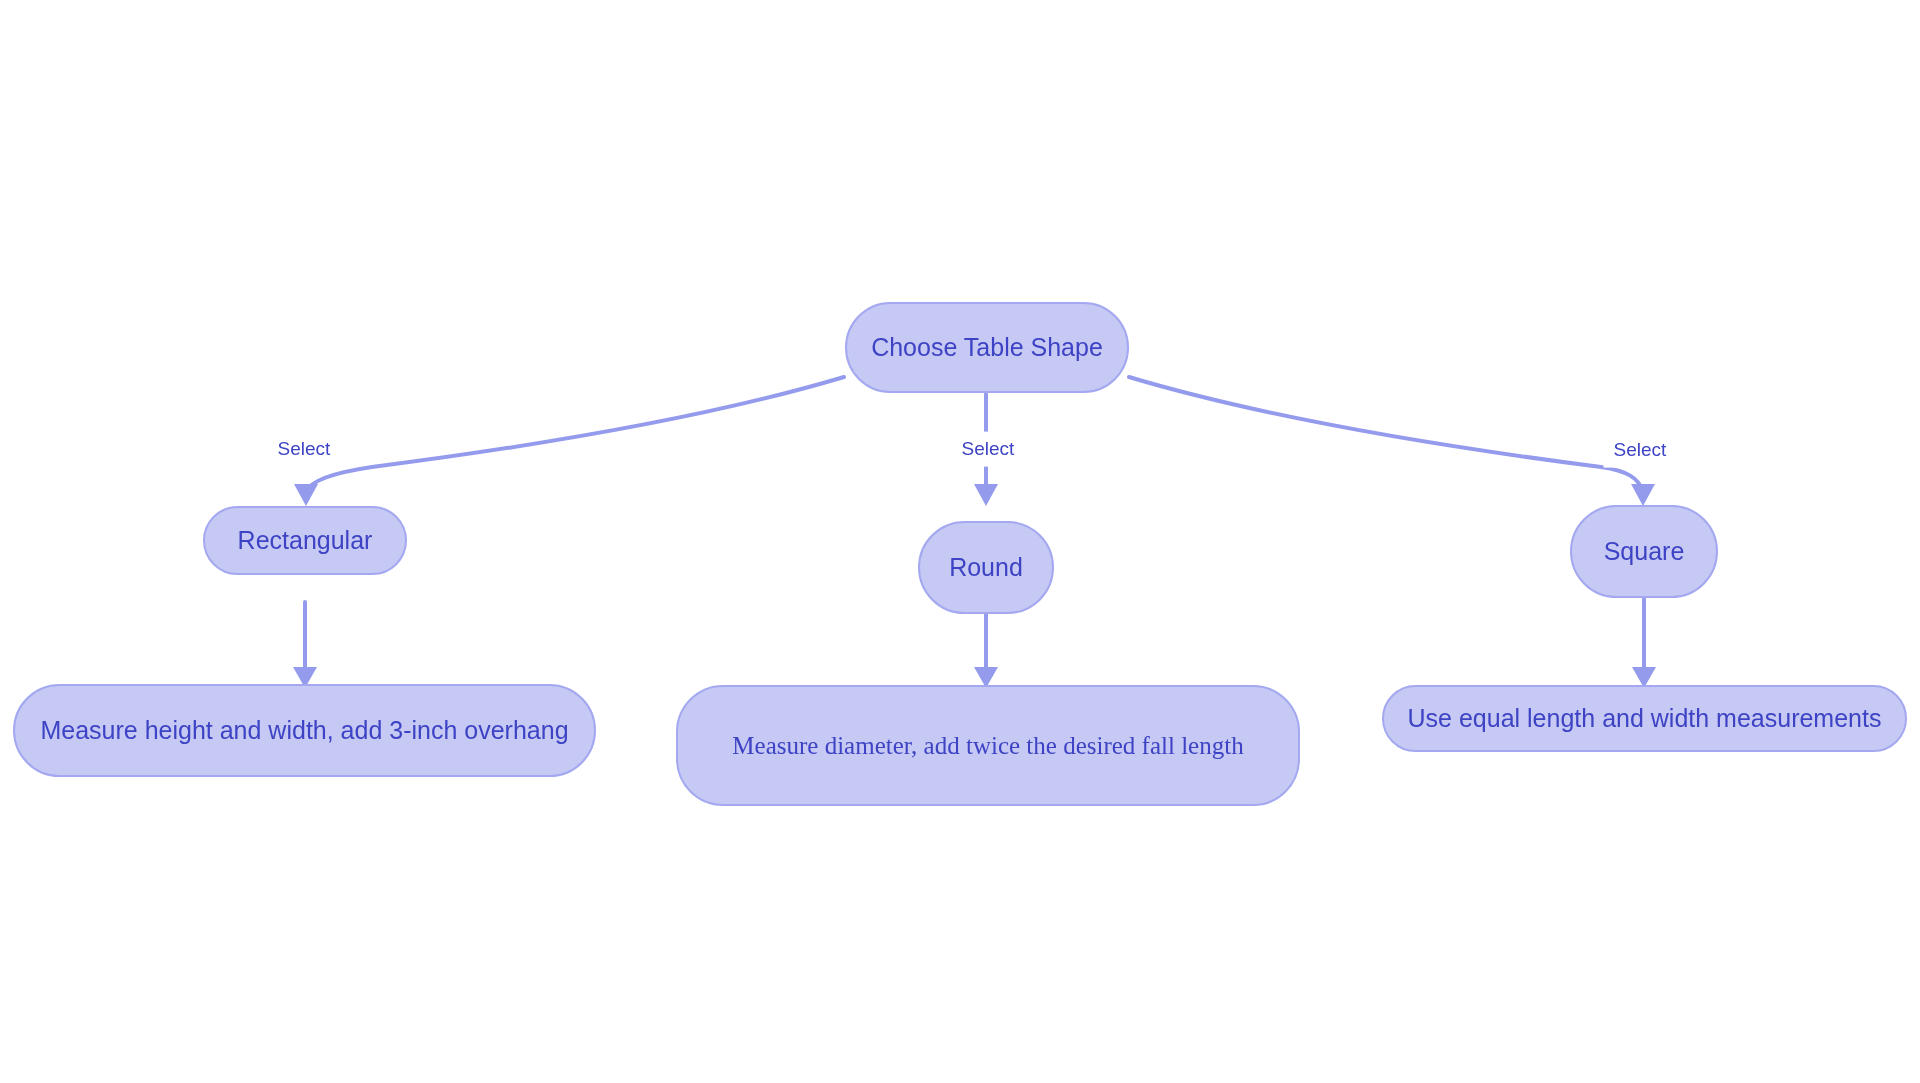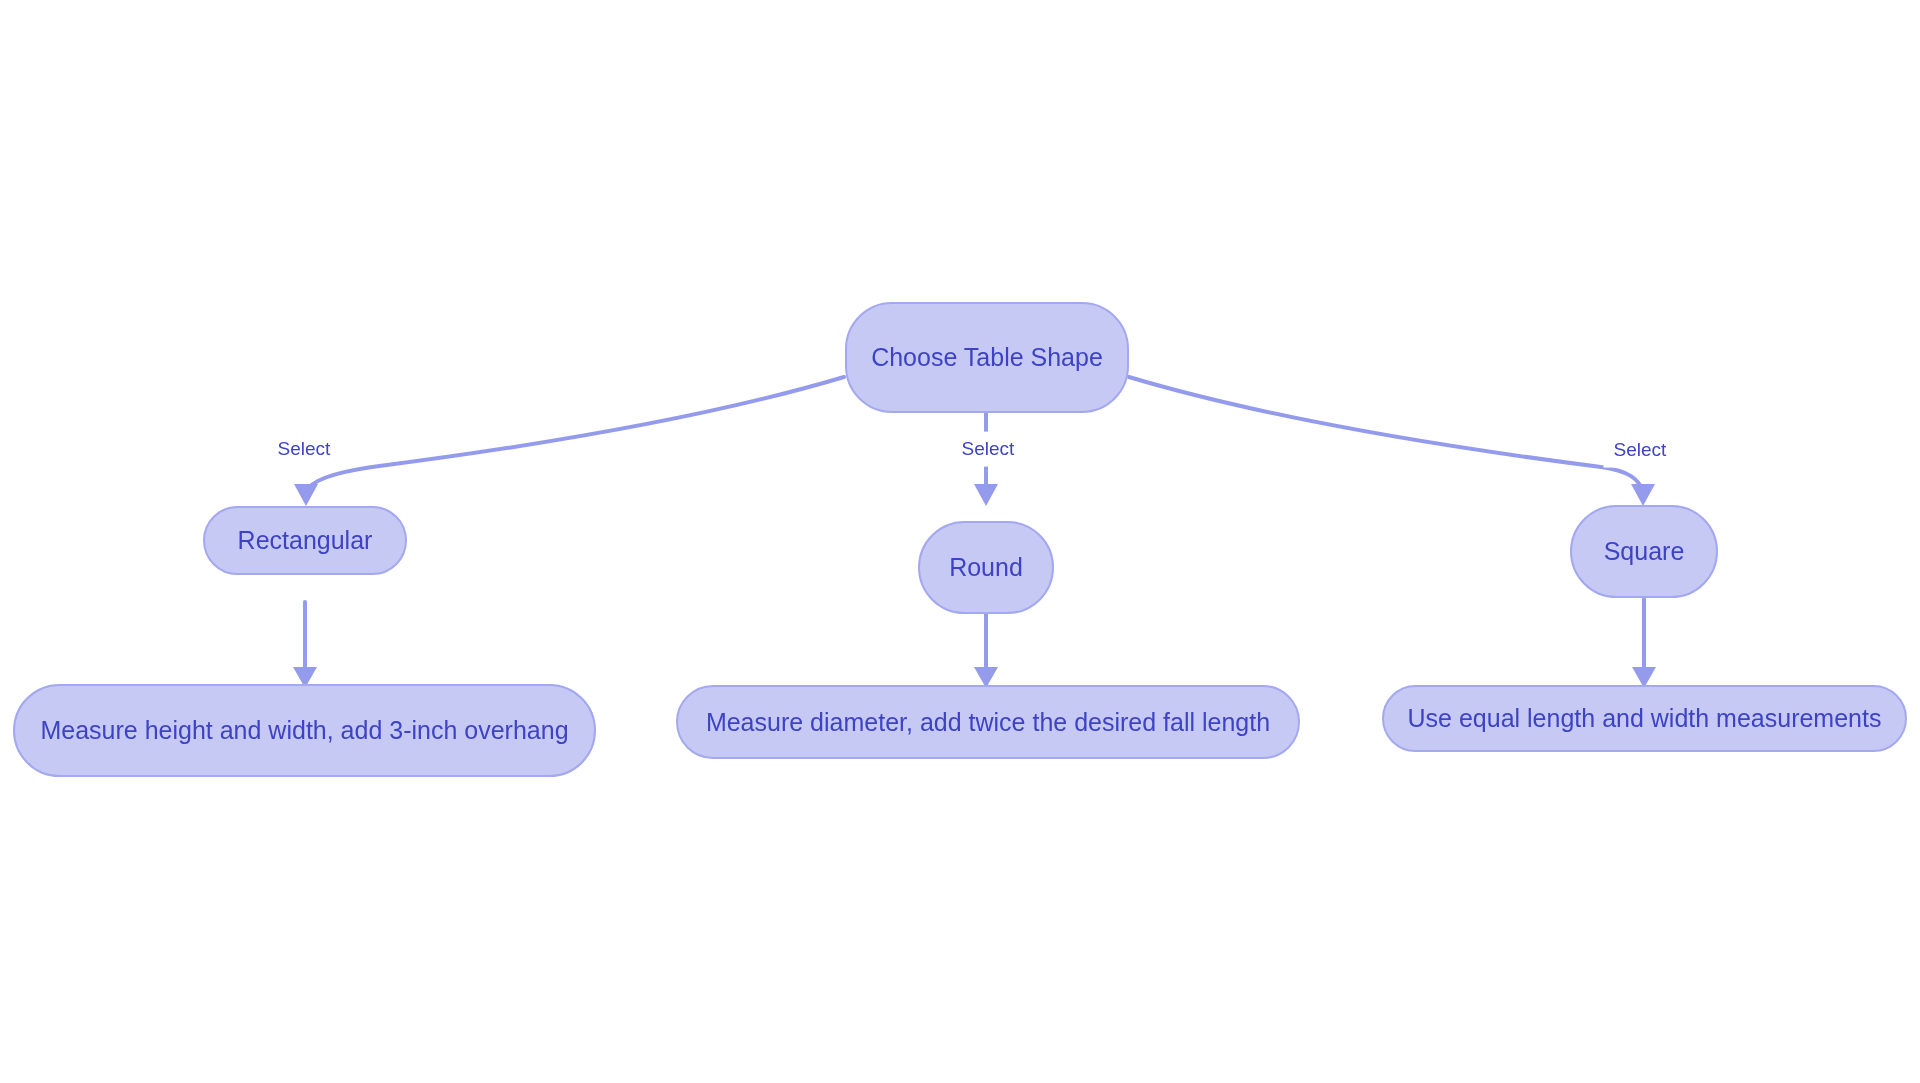--- a/index.html
+++ b/index.html
@@ -82,27 +82,27 @@
     <polygon class="edge-arrow" points="974,667 998,667 986,688"></polygon>
 
     <path class="edge-path" d="M 1644 599 L 1644 670"></path>
     <polygon class="edge-arrow" points="1632,667 1656,667 1644,688"></polygon>
   </svg>
 
   <div class="edge-label" style="left:304px; top:449px;">Select</div>
   <div class="edge-label" style="left:988px; top:449px;">Select</div>
   <div class="edge-label" style="left:1640px; top:450px;">Select</div>
 
-  <div class="node" style="left:845px; top:302px; width:284px; height:111px;">Choose Table Shape</div>
+  <div class="node" style="left:845px; top:302px; width:284px; height:91px;">Choose Table Shape</div>
 
   <div class="node" style="left:203px; top:506px; width:204px; height:69px;">Rectangular</div>
 
   <div class="node" style="left:918px; top:505px; width:136px; height:93px;margin-top:16px;">Round</div>
 
   <div class="node" style="left:1570px; top:505px; width:148px; height:93px;text-align:center;">Square</div>
 
   <div class="node" style="left:13px; top:684px; width:583px; height:93px;">Measure height and width, add 3-inch overhang</div>
 
-  <div class="node" style="left:676px; top:685px; width:624px; height:74px;">Measure diameter, add twice the desired fall length</div>
+  <div class="node" style="left:676px; top:685px; width:624px; height:121px;font-family:Liberation Serif, serif;">Measure diameter, add twice the desired fall length</div>
 
   <div class="node" style="left:1382px; top:685px; width:525px; height:67px;">Use equal length and width measurements</div>
 
 </div>
 
 </body></html>

